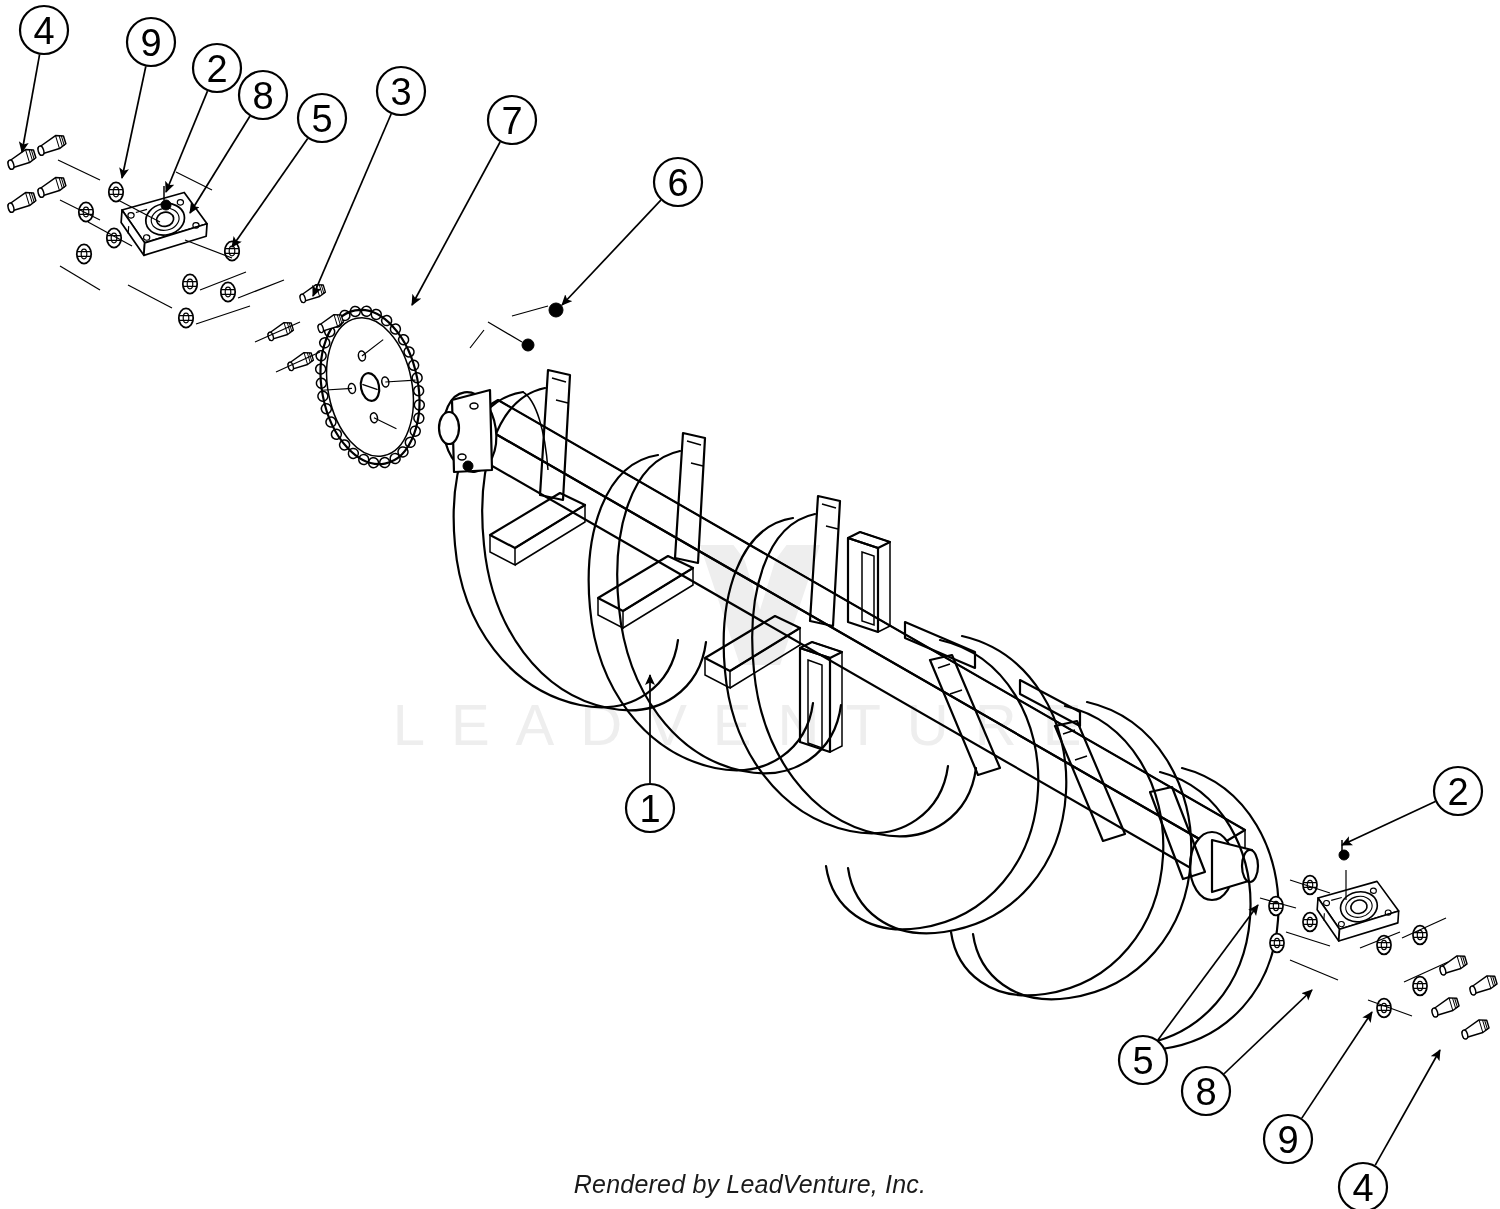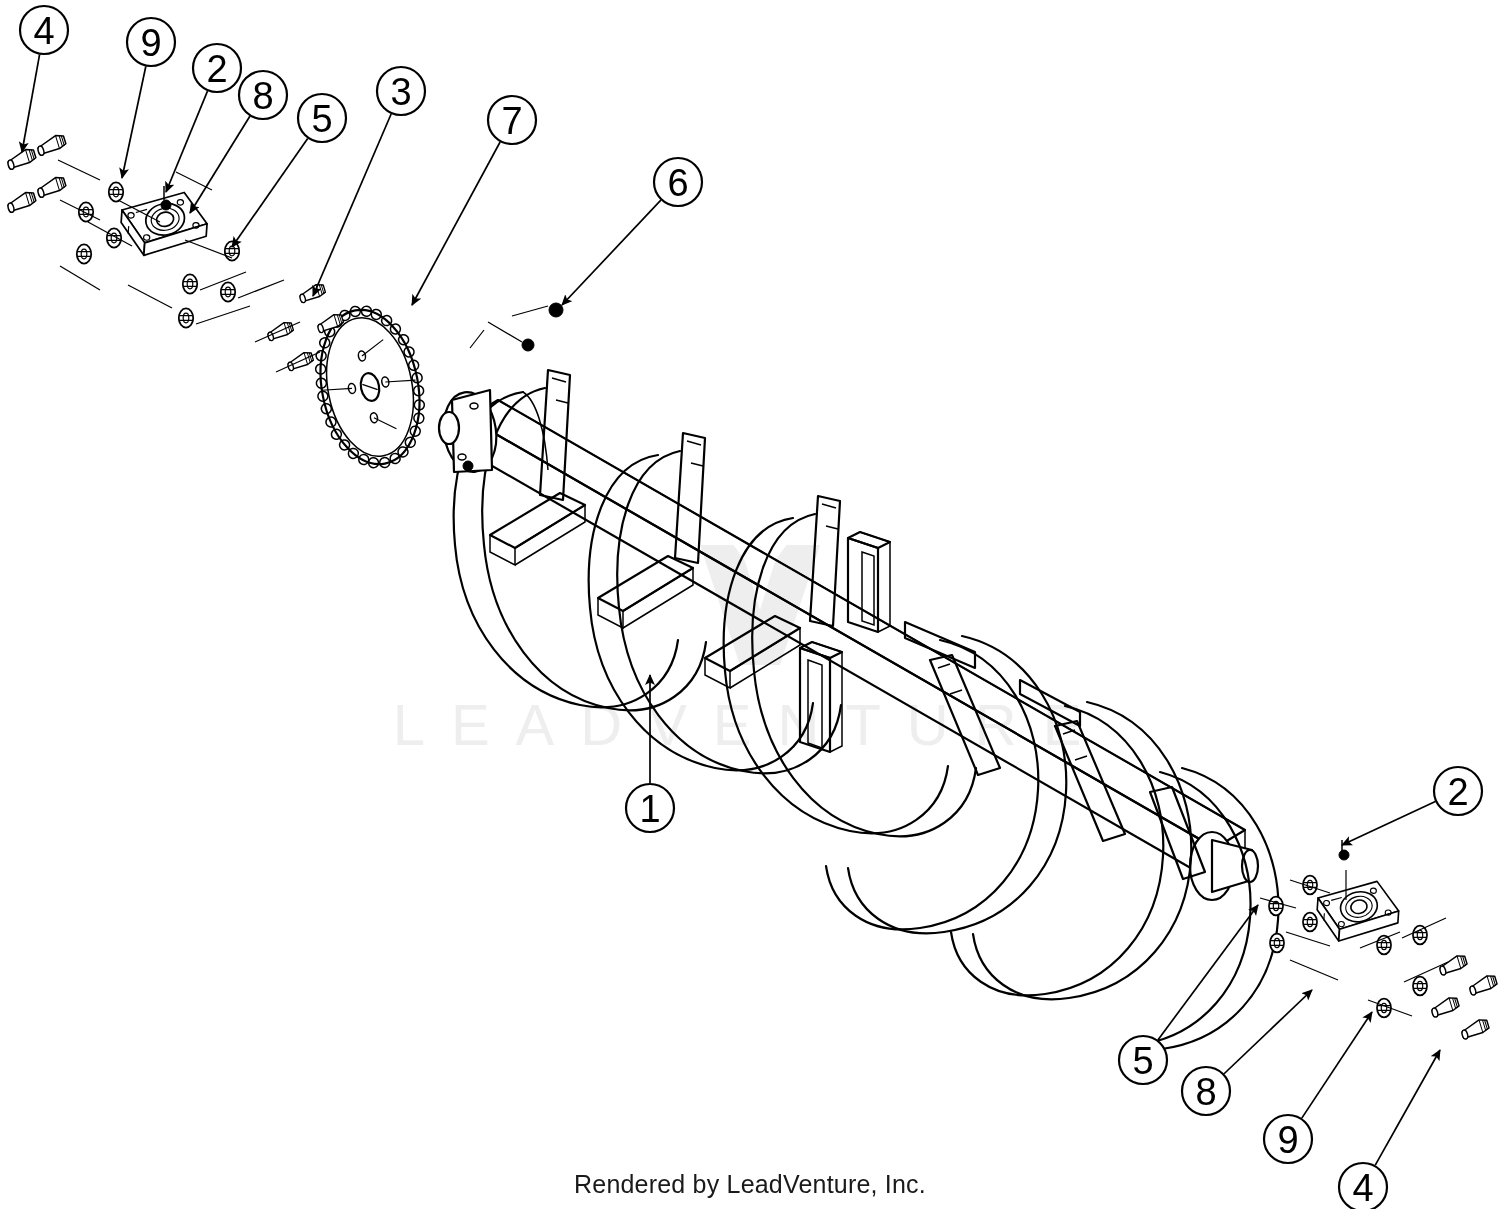--- a/index.html
+++ b/index.html
@@ -13,20 +13,21 @@
   #diagram{position:absolute;inset:0;width:1500px;height:1209px;}
 
   .footer{
     position:absolute;left:0;right:0;bottom:10px;
     text-align:center;
     font-family:"Liberation Sans", sans-serif;
     font-size:25px;
     letter-spacing:0.2px;
     color:#1a1a1a;
     white-space:nowrap;
+    font-style:italic;
   }
   .wm-text{
     font-family:"Liberation Sans", sans-serif;
     font-size:58px;
     letter-spacing:26px;
     fill:#eeeeee;
     font-weight:400;
   }
   .callout-num{
     font-family:"Liberation Sans", sans-serif;

